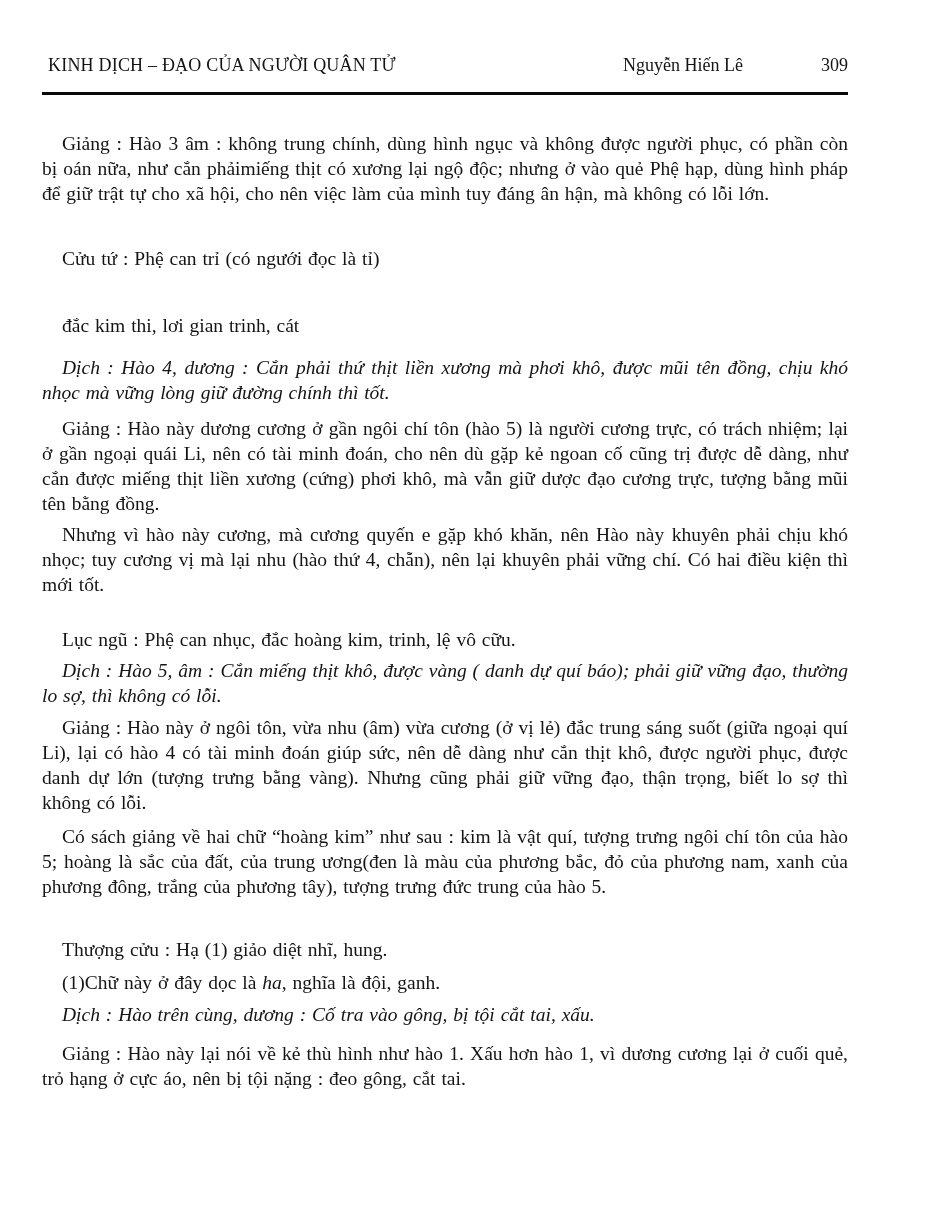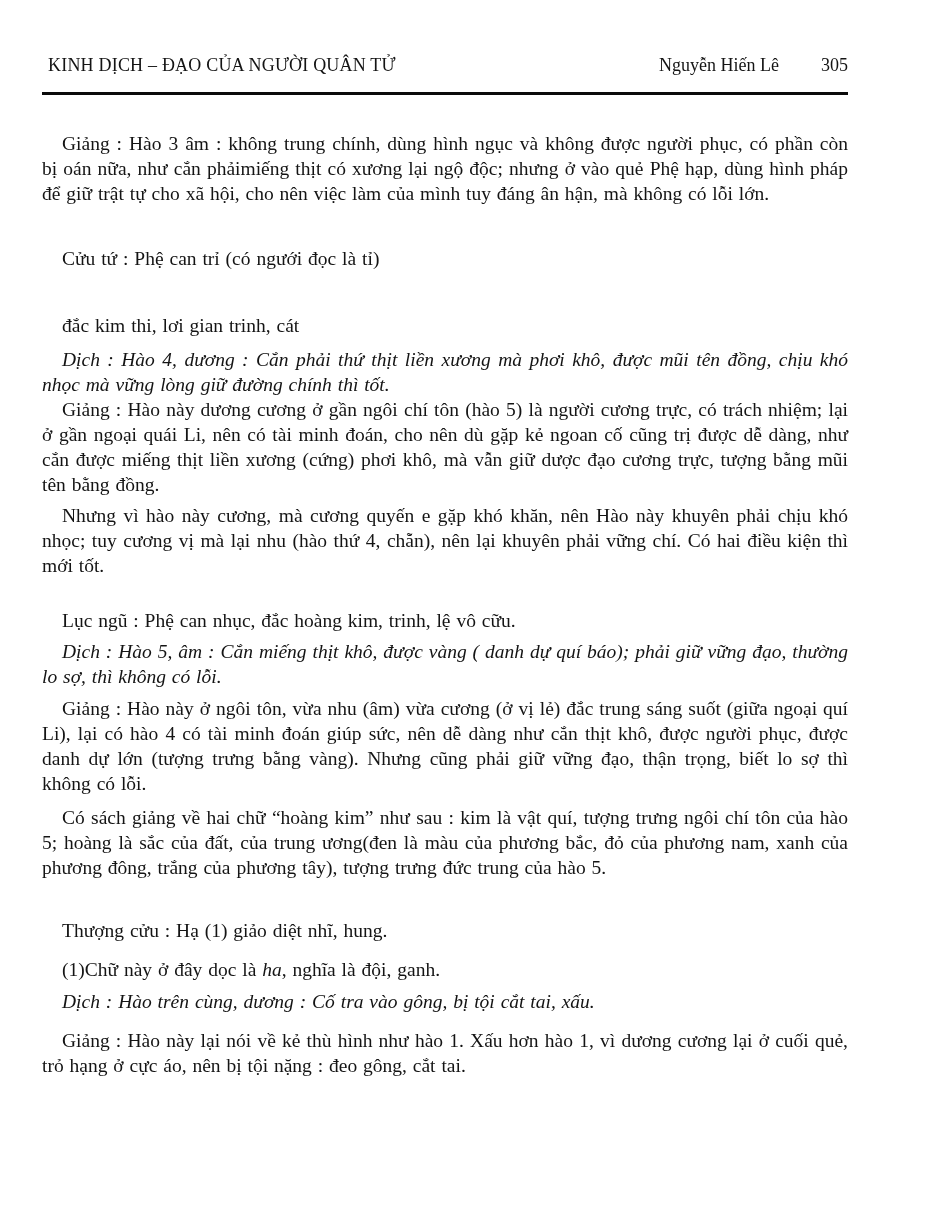--- a/index.html
+++ b/index.html
@@ -23,21 +23,21 @@
     padding-left: 6px;
   }
   .header .title {
     font-size: 18px;
     letter-spacing: 0.2px;
     white-space: nowrap;
   }
   .header .right {
     display: flex;
     align-items: baseline;
-    gap: 42px;
+    gap: 78px;
     margin-left: 28px;
   }
   .header .author {
     font-size: 18px;
     white-space: nowrap;
   }
   .header .pagenum {
     font-size: 18px;
   }
   .rule {
@@ -60,51 +60,51 @@
 </style>
 </head>
 <body>
 
 <div class="page">
 
   <div class="header">
     <span class="title">KINH DỊCH – ĐẠO CỦA NGƯỜI QUÂN TỬ</span>
     <span class="right">
       <span class="author">Nguyễn Hiến Lê</span>
-      <span class="pagenum">305</span>
+      <span class="pagenum">309</span>
     </span>
   </div>
 
   <hr class="rule">
 
   <div class="content">
 
     <p class="p" style="margin-top:36px"><span class="lead">Giảng :</span><span> Hào 3 âm : không trung chính, dùng hình ngục và không được người phục, có phần còn bị oán nữa, như cắn phảimiếng thịt có xương lại ngộ độc; nhưng ở vào quẻ Phệ hạp, dùng hình pháp để giữ trật tự cho xã hội, cho nên việc làm của mình tuy đáng ân hận, mà không có lỗi lớn.</span></p>
 
     <p class="p" style="margin-top:40px"><span>Cửu tứ : Phệ can trỉ (có ngưới đọc là tỉ)</span></p>
 
     <p class="p" style="margin-top:42px"><span>đắc kim thi, lơi gian trinh, cát</span></p>
 
-    <p class="p ital" style="margin-top:9px"><span class="lead">Dịch :</span><span> Hào 4, dương : Cắn phải thứ thịt liền xương mà phơi khô, được mũi tên đồng, chịu khó nhọc mà vững lòng giữ đường chính thì tốt.</span></p>
+    <p class="p ital" style="margin-top:17px"><span class="lead">Dịch :</span><span> Hào 4, dương : Cắn phải thứ thịt liền xương mà phơi khô, được mũi tên đồng, chịu khó nhọc mà vững lòng giữ đường chính thì tốt.</span></p>
 
-    <p class="p" style=""><span class="lead">Giảng :</span><span> Hào này dương cương ở gần ngôi chí tôn (hào 5) là người cương trực, có trách nhiệm; lại ở gần ngoại quái Li, nên có tài minh đoán, cho nên dù gặp kẻ ngoan cố cũng trị được dễ dàng, như cắn được miếng thịt liền xương (cứng) phơi khô, mà vẫn giữ dược đạo cương trực, tượng bằng mũi tên bằng đồng.</span></p>
+    <p class="p" style="margin-top:11px"><span class="lead">Giảng :</span><span> Hào này dương cương ở gần ngôi chí tôn (hào 5) là người cương trực, có trách nhiệm; lại ở gần ngoại quái Li, nên có tài minh đoán, cho nên dù gặp kẻ ngoan cố cũng trị được dễ dàng, như cắn được miếng thịt liền xương (cứng) phơi khô, mà vẫn giữ dược đạo cương trực, tượng bằng mũi tên bằng đồng.</span></p>
 
     <p class="p" style="margin-top:6px"><span>Nhưng vì hào này cương, mà cương quyến e gặp khó khăn, nên Hào này khuyên phải chịu khó nhọc; tuy cương vị mà lại nhu (hào thứ 4, chẵn), nên lại khuyên phải vững chí. Có hai điều kiện thì mới tốt.</span></p>
 
     <p class="p" style="margin-top:30px"><span>Lục ngũ : Phệ can nhục, đắc hoàng kim, trinh, lệ vô cữu.</span></p>
 
     <p class="p ital" style="margin-top:6px"><span class="lead">Dịch :</span><span> Hào 5, âm : Cắn miếng thịt khô, được vàng ( danh dự quí báo); phải giữ vững đạo, thường lo sợ, thì không có lỗi.</span></p>
 
     <p class="p" style="margin-top:7px"><span class="lead">Giảng :</span><span> Hào này ở ngôi tôn, vừa nhu (âm) vừa cương (ở vị lẻ) đắc trung sáng suốt (giữa ngoại quí Li), lại có hào 4 có tài minh đoán giúp sức, nên dễ dàng như cắn thịt khô, được người phục, được danh dự lớn (tượng trưng bằng vàng). Nhưng cũng phải giữ vững đạo, thận trọng, biết lo sợ thì không có lỗi.</span></p>
 
     <p class="p" style="margin-top:9px"><span>Có sách giảng về hai chữ “hoàng kim” như sau : kim là vật quí, tượng trưng ngôi chí tôn của hào 5; hoàng là sắc của đất, của trung ương(đen là màu của phương bắc, đỏ của phương nam, xanh của phương đông, trắng của phương tây), tượng trưng đức trung của hào 5.</span></p>
 
     <p class="p" style="margin-top:38px"><span>Thượng cửu : Hạ (1) giảo diệt nhĩ, hung.</span></p>
 
-    <p class="p" style="margin-top:14px"><span>(1)Chữ này ở đây dọc là </span><em>ha</em><span>, nghĩa là đội, ganh.</span></p>
+    <p class="p" style="margin-top:8px"><span>(1)Chữ này ở đây dọc là </span><em>ha</em><span>, nghĩa là đội, ganh.</span></p>
 
     <p class="p ital" style="margin-top:7px"><span class="lead">Dịch :</span><span> Hào trên cùng, dương : Cố tra vào gông, bị tội cắt tai, xấu.</span></p>
 
     <p class="p" style="margin-top:14px"><span class="lead">Giảng :</span><span> Hào này lại nói về kẻ thù hình như hào 1. Xấu hơn hào 1, vì dương cương lại ở cuối quẻ, trỏ hạng ở cực áo, nên bị tội nặng : đeo gông, cắt tai.</span></p>
 
   </div>
 
 </div>
 
 </body></html>

